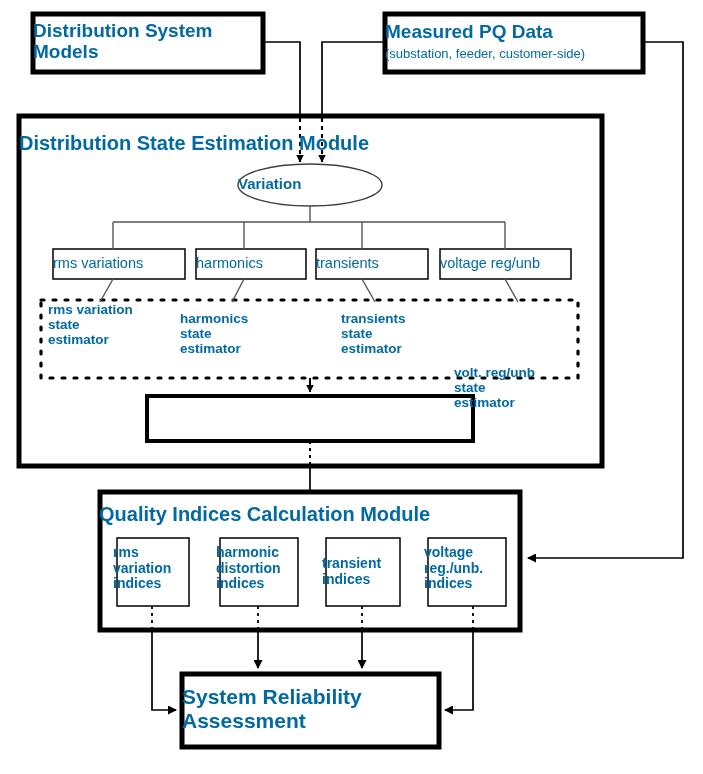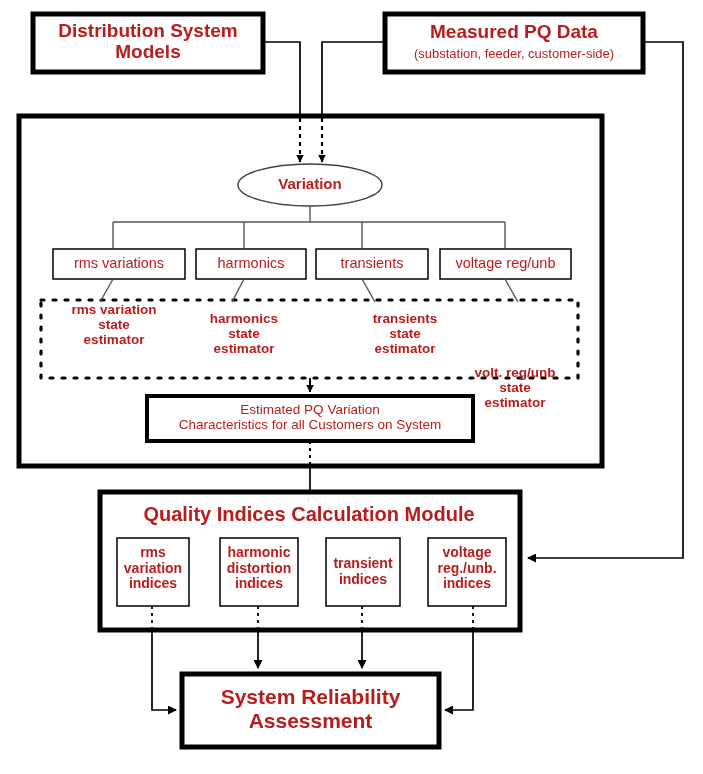--- a/index.html
+++ b/index.html
@@ -17,22 +17,22 @@
   }
   svg.layer {
     position: absolute;
     left: 0;
     top: 0;
     width: 703px;
     height: 774px;
   }
   .lbl {
     position: absolute;
-    text-align: center;
-    color: #b91c1c;
+    text-align: left;
+    color: #0369a1;
     line-height: 1.12;
     white-space: pre-line;
     pointer-events: none;
   }
   .heavy-title {
     font-weight: bold;
     font-size: 19px;
   }
   .module-title {
     font-weight: bold;
@@ -141,20 +141,21 @@
     <path d="M362,632 L362,668" fill="none" stroke="#000000" stroke-width="1.7" marker-end="url(#arrowSolid)"></path>
     <path d="M473,632 L473,710 L445,710" fill="none" stroke="#000000" stroke-width="1.7" marker-end="url(#arrowSolid)"></path>
   </svg>
 
   <div class="lbl heavy-title" style="left:33px; top:20px; width:230px;">Distribution System
 Models</div>
 
   <div class="lbl heavy-title" style="left:385px; top:21px; width:258px;">Measured PQ Data</div>
   <div class="lbl sub-note" style="left:385px; top:47px; width:258px;">(substation, feeder, customer-side)</div>
 
+  <div class="lbl module-title" style="left:19px; top:132px; width:583px;">Distribution State    Estimation Module</div>
 
   <div class="lbl classifier-label" style="left:238px; top:176px; width:144px;">Variation</div>
 
   <div class="lbl cat-label" style="left:53px; top:255px; width:132px;">rms variations</div>
   <div class="lbl cat-label" style="left:196px; top:255px; width:110px;">harmonics</div>
   <div class="lbl cat-label" style="left:316px; top:255px; width:112px;">transients</div>
   <div class="lbl cat-label" style="left:440px; top:255px; width:131px;">voltage reg/unb</div>
 
   <div class="lbl est-label" style="left:48px; top:302px; width:132px;">rms variation
 state
@@ -162,22 +163,20 @@
   <div class="lbl est-label" style="left:180px; top:311px; width:128px;">harmonics
 state
 estimator</div>
   <div class="lbl est-label" style="left:341px; top:311px; width:128px;">transients
 state
 estimator</div>
   <div class="lbl est-label" style="left:454px; top:325px; width:122px;margin-top:40px;">volt. reg/unb
 state
 estimator</div>
 
-  <div class="lbl pq-box-label" style="left:149px; top:402px; width:322px;">Estimated PQ Variation
-Characteristics for all Customers on System</div>
 
   <div class="lbl module-title" style="left:99px; top:503px; width:420px;">Quality Indices Calculation Module</div>
 
   <div class="lbl idx-label" style="left:113px; top:545px; width:80px;">rms
 variation
 indices</div>
   <div class="lbl idx-label" style="left:216px; top:545px; width:86px;">harmonic
 distortion
 indices</div>
   <div class="lbl idx-label" style="left:322px; top:556px; width:82px;">transient

